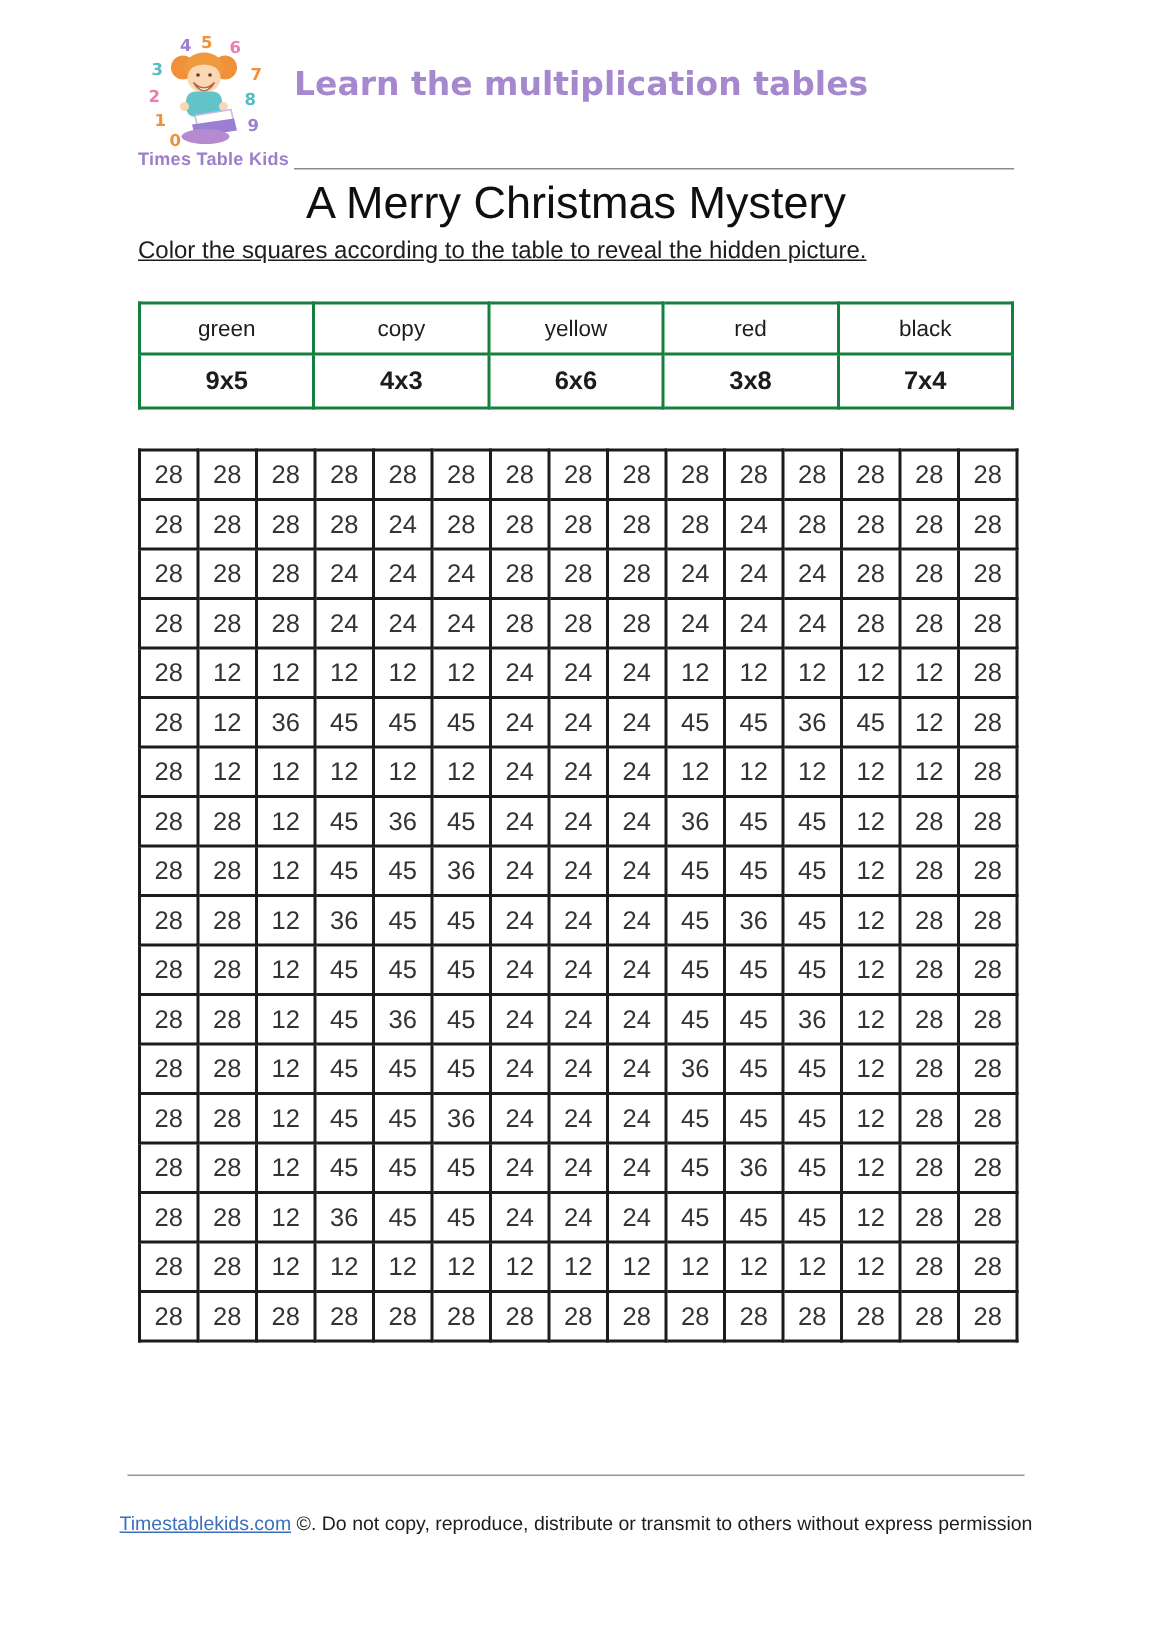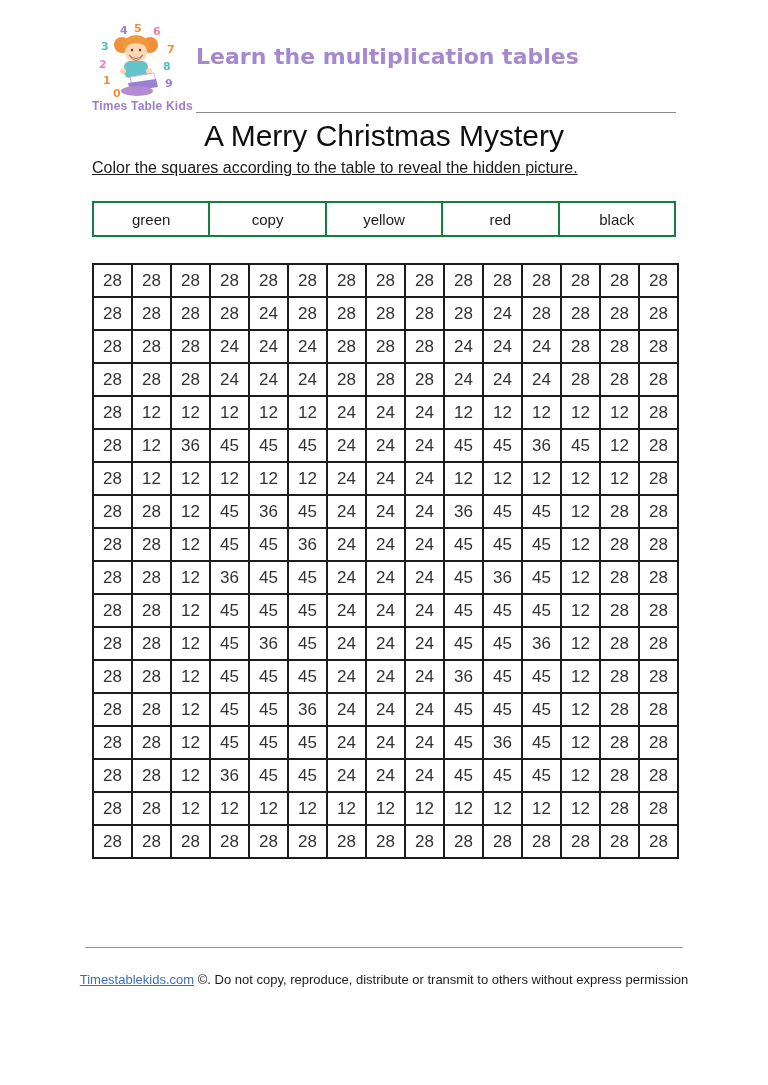--- a/index.html
+++ b/index.html
@@ -103,20 +103,27 @@
 
     <table class="key-table">
       <tbody>
         <tr class="key-color-row">
             <td>green</td>
             <td>copy</td>
             <td>yellow</td>
             <td>red</td>
             <td>black</td>
           </tr>
+        <tr class="key-fact-row">
+            <td>9x5</td>
+            <td>4x3</td>
+            <td>6x6</td>
+            <td>3x8</td>
+            <td>7x4</td>
+          </tr>
       </tbody>
     </table>
 
     <table class="grid-table">
       <tbody>
           <tr>
             <td>28</td>
             <td>28</td>
             <td>28</td>
             <td>28</td>

